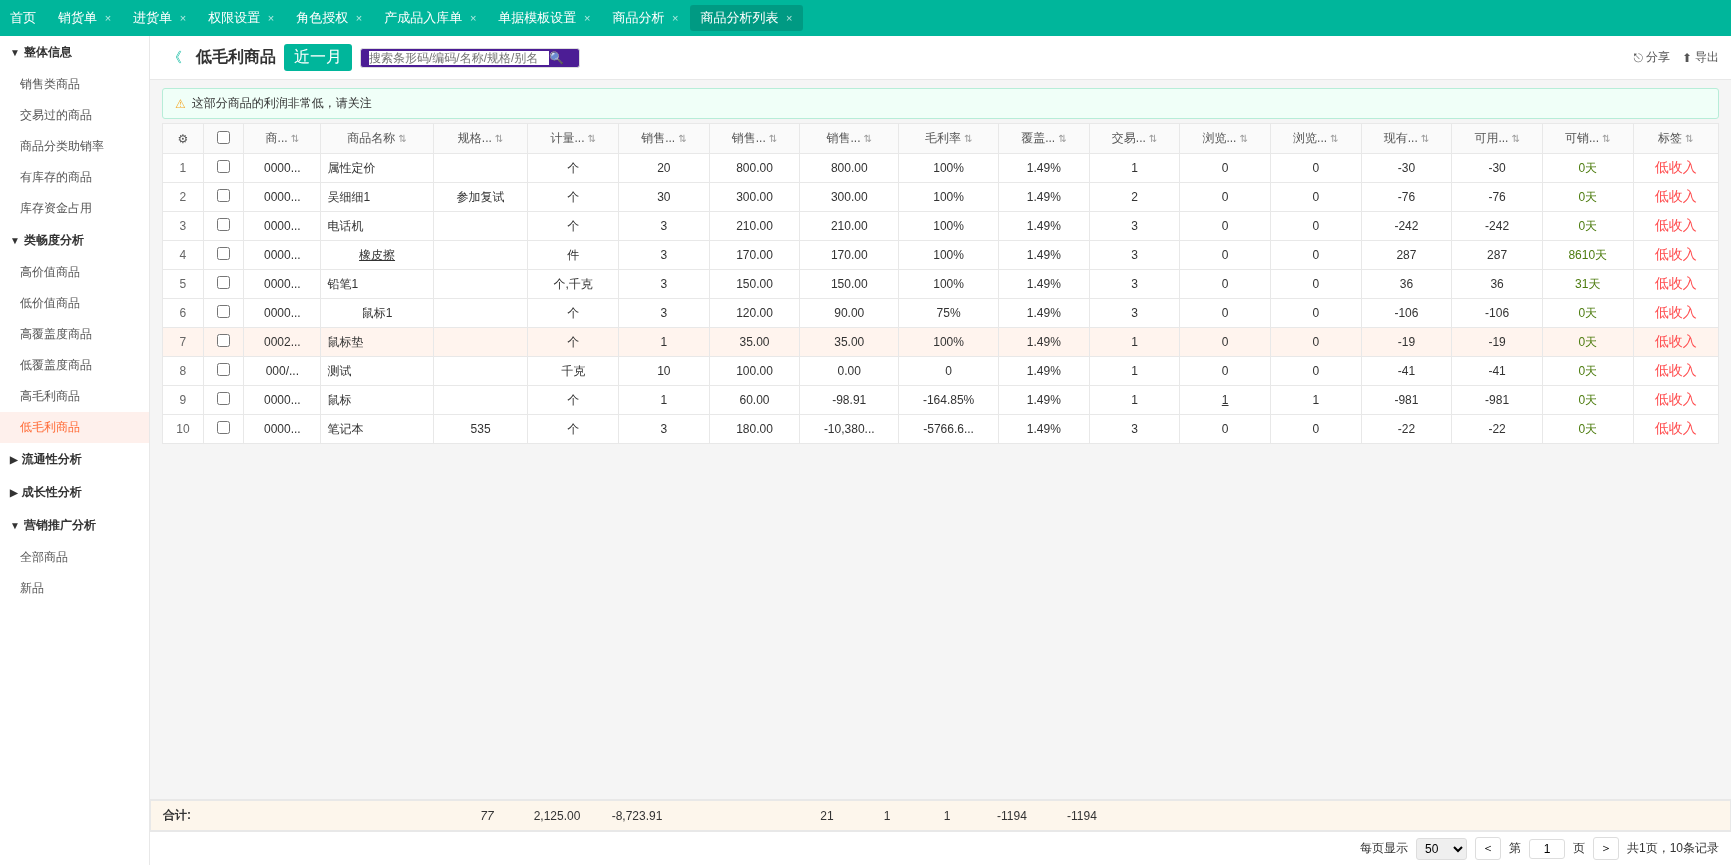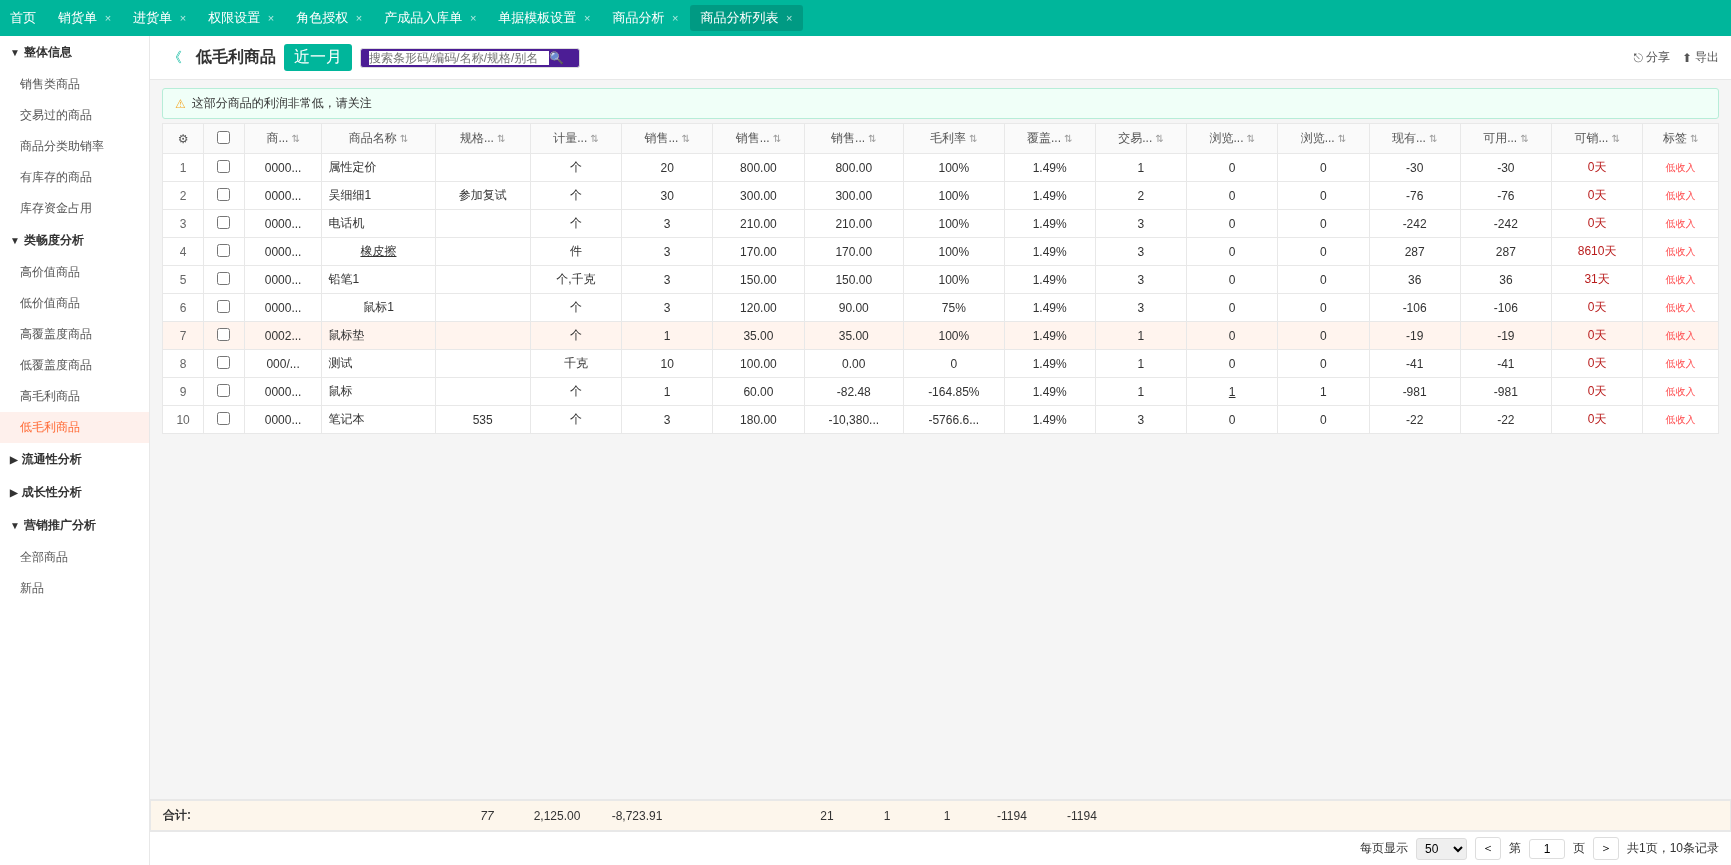--- a/index.html
+++ b/index.html
@@ -166,24 +166,24 @@
       border: 1px solid #e8e8e8;
       padding: 5px 6px;
       text-align: center;
       color: #333;
       white-space: nowrap;
     }
     tr.highlighted td { background: #fff4ee; }
     .row-num { color: #666; }
     .tag-badge {
       color: #ff4d4f;
-      font-size: 10px;
+      font-size: 14px;
     }
     .link-underline { text-decoration: underline; color: #333; cursor: pointer; }
-    .red-text { color: #b91c1c; }
+    .red-text { color: #4d7c0f; }
 
     
     .total-bar {
       background: #fdf6ec;
       border: 1px solid #e8e8e8;
       border-top: 2px solid #e8e8e8;
       display: flex;
       align-items: center;
       padding: 6px 12px;
       font-size: 12px;
@@ -507,21 +507,21 @@
   </tr>
             <tr>
     <td class="row-num">9</td>
     <td><input type="checkbox" style=""></td>
     <td>0000...</td>
     <td style="text-align:left; cursor:pointer;">鼠标</td>
     <td></td>
     <td>个</td>
     <td>1</td>
     <td>60.00</td>
-    <td>-82.48</td>
+    <td>-98.91</td>
     <td>-164.85%</td>
     <td>1.49%</td>
     <td>1</td>
     <td><span class="link-underline">1</span></td>
     <td>1</td>
     <td>-981</td>
     <td>-981</td>
     <td class="red-text">0天</td>
     <td class="tag-badge">低收入</td>
   </tr>

